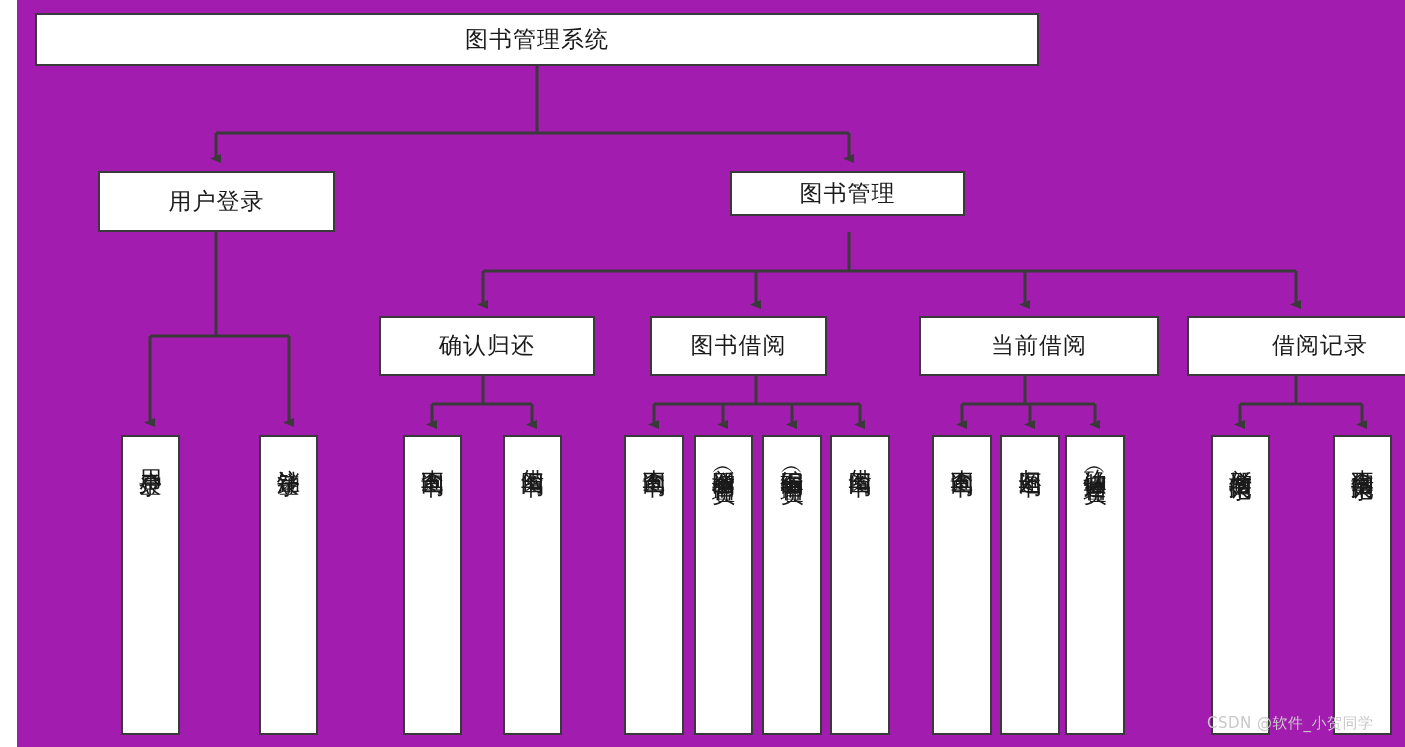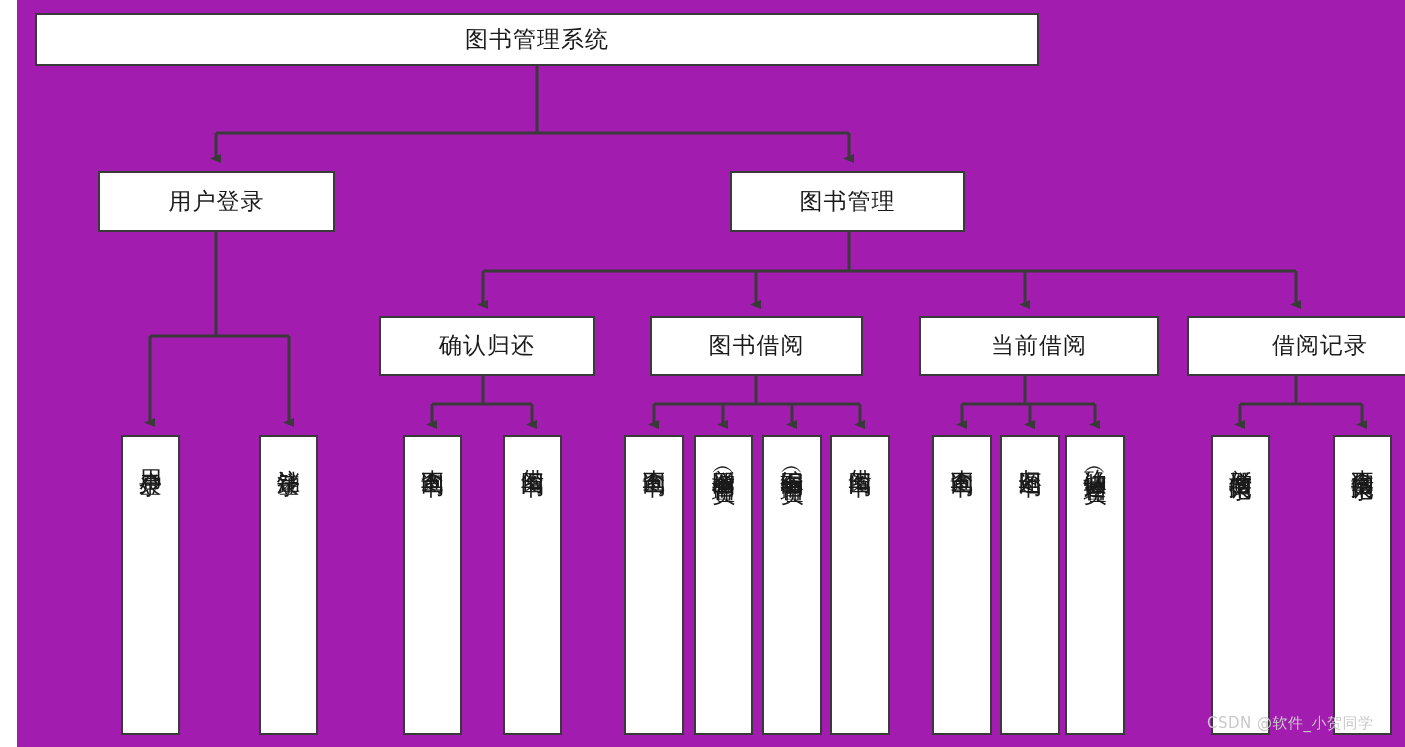--- a/index.html
+++ b/index.html
@@ -120,28 +120,28 @@
     </g>
   </svg>
 
   <div class="node horizontal" style="left:18px; top:13px; width:1004px; height:53px;">
     <span>图书管理系统</span>
   </div>
 
   <div class="node horizontal" style="left:81px; top:171px; width:237px; height:61px;">
     <span>用户登录</span>
   </div>
-  <div class="node horizontal" style="left:713px; top:171px; width:235px; height:61px;">
+  <div class="node horizontal" style="left:713px; top:171px; width:235px; height:45px;">
     <span>图书管理</span>
   </div>
 
   <div class="node horizontal" style="left:362px; top:316px; width:216px; height:60px;">
     <span>确认归还</span>
   </div>
-  <div class="node horizontal" style="left:633px; top:316px; width:213px; height:60px;">
+  <div class="node horizontal" style="left:633px; top:316px; width:177px; height:60px;">
     <span>图书借阅</span>
   </div>
   <div class="node horizontal" style="left:902px; top:316px; width:240px; height:60px;">
     <span>当前借阅</span>
   </div>
   <div class="node horizontal" style="left:1170px; top:316px; width:266px; height:60px;">
     <span>借阅记录</span>
   </div>
 
   <div class="node vertical" style="left:104px; top:435px; width:59px; height:300px;">

